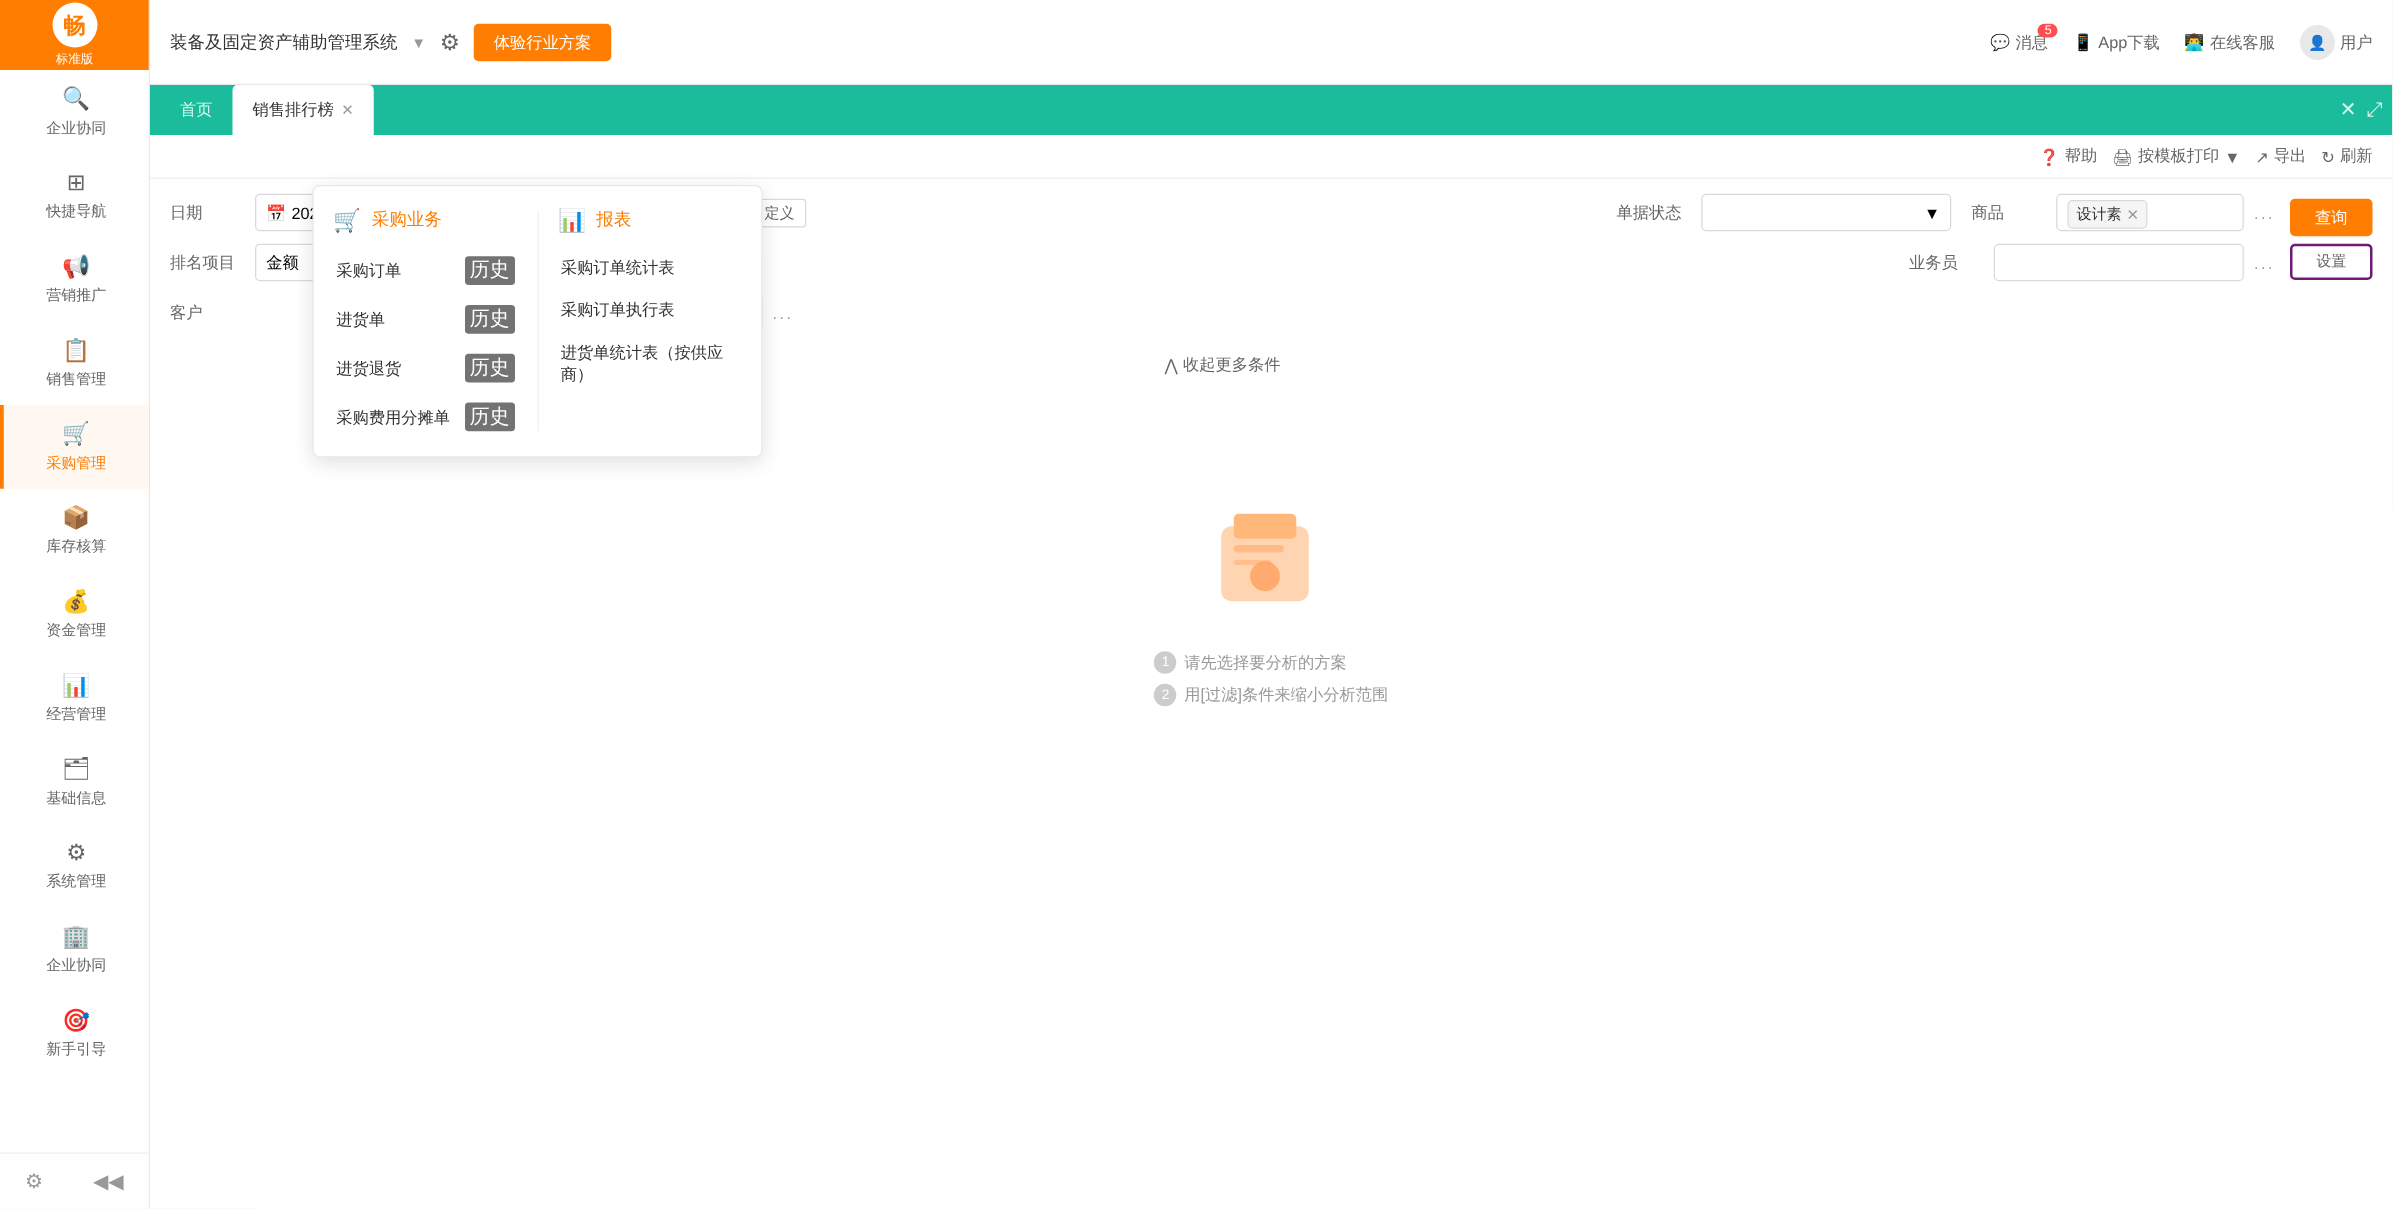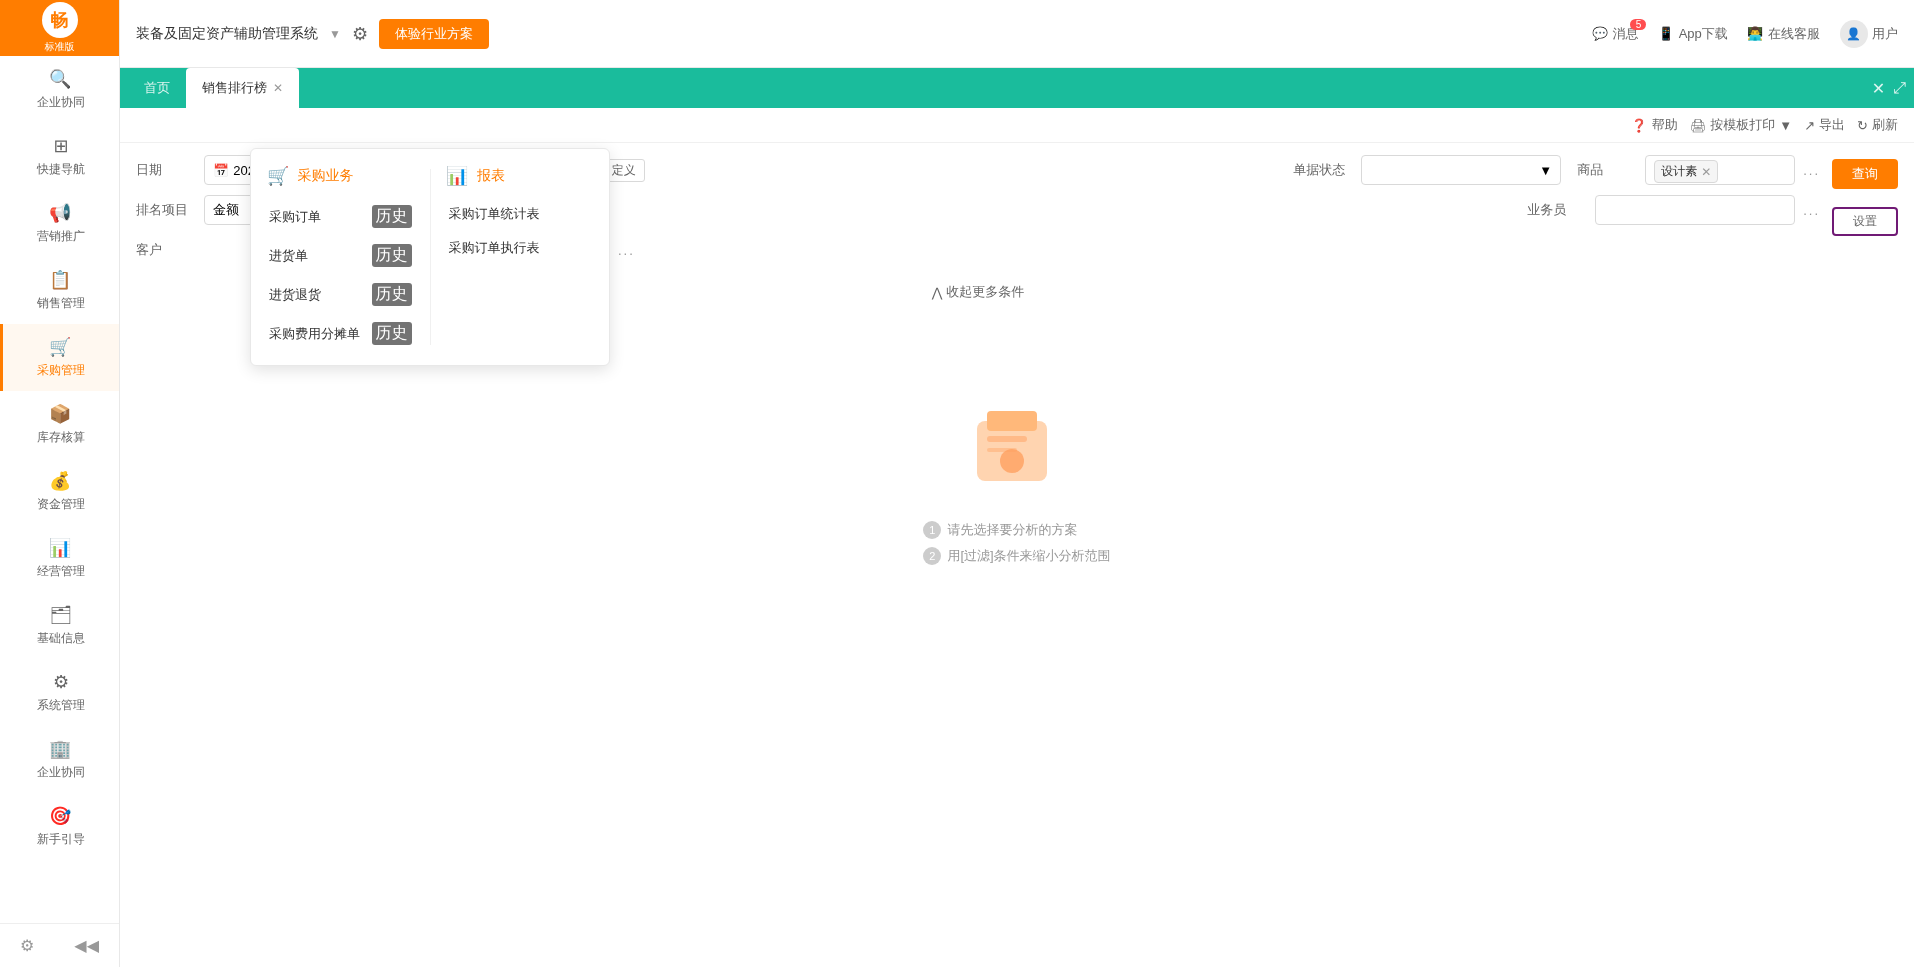--- a/index.html
+++ b/index.html
@@ -58,21 +58,21 @@
     .filter-tag { background: #f5f5f5; border: 1px solid #d9d9d9; border-radius: 4px; padding: 2px 6px; font-size: 12px; color: #333; display: flex; align-items: center; gap: 4px; }
     .filter-tag .tag-close { cursor: pointer; color: #999; }
     .filter-select { border: 1px solid #d9d9d9; border-radius: 4px; padding: 4px 8px; height: 30px; min-width: 120px; display: flex; align-items: center; justify-content: space-between; cursor: pointer; }
     .filter-dots { color: #999; letter-spacing: 2px; cursor: pointer; }
 
     
     .collapse-row { display: flex; justify-content: center; padding: 8px; }
     .collapse-btn { display: flex; align-items: center; gap: 4px; color: #666; cursor: pointer; font-size: 13px; }
 
     
-    .query-btns { display: flex; flex-direction: column; gap: 18px; }
+    .query-btns { display: flex; flex-direction: column; gap: 6px; }
     .btn-query { background: #ff7d00; color: #fff; border: none; padding: 6px 20px; border-radius: 4px; cursor: pointer; font-size: 13px; }
     .btn-setting { background: #fff; color: #666; border: 2px solid #701a75; padding: 4px 12px; border-radius: 4px; cursor: pointer; font-size: 12px; }
 
     
     .empty-state { display: flex; flex-direction: column; align-items: center; justify-content: center; padding: 80px 0; gap: 16px; }
     .empty-icon { width: 120px; height: 100px; position: relative; }
     .empty-text { color: #999; font-size: 13px; line-height: 2; }
     .empty-text p { display: flex; align-items: center; gap: 6px; }
     .empty-text .step-num { width: 18px; height: 18px; background: #ccc; color: #fff; border-radius: 50%; display: flex; align-items: center; justify-content: center; font-size: 11px; }
 
@@ -363,18 +363,21 @@
           <div class="dropdown-col-title">
             <span class="col-icon">📊</span>
             <span>报表</span>
           </div>
           <div class="dropdown-item">
             <span>采购订单统计表</span>
           </div>
           <div class="dropdown-item">
             <span>采购订单执行表</span>
           </div>
+          <div class="dropdown-item">
+            <span>进货单统计表（按供应商）</span>
+          </div>
         </div>
       </div>
 
     </div>
   </div>
 </div>
 
 </body></html>

